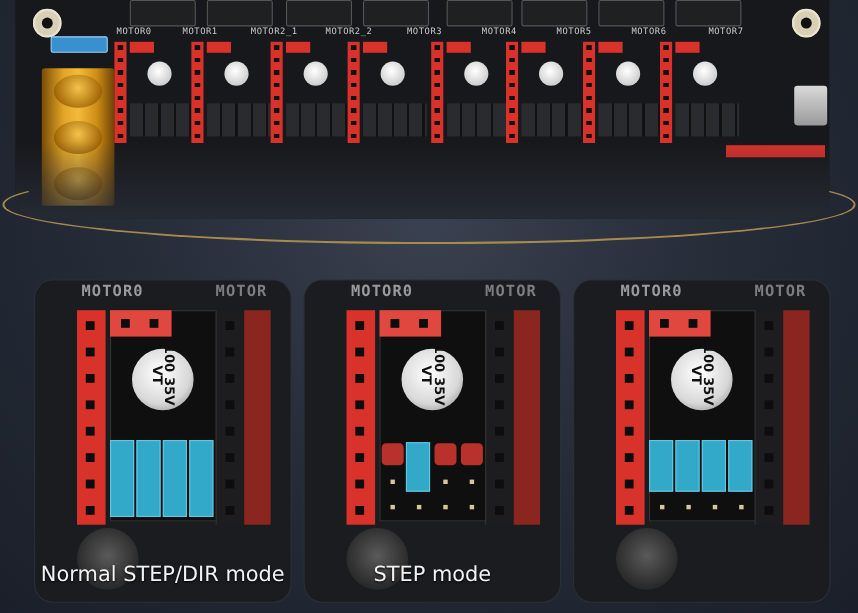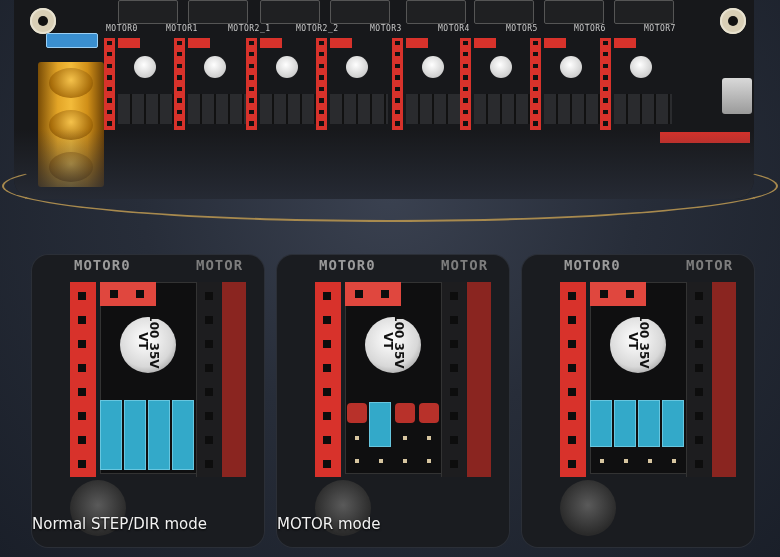--- a/index.html
+++ b/index.html
@@ -32,21 +32,21 @@
   .p-redtop{position:absolute;left:68px;top:27px;width:56px;height:24px;background:#e0473e;}
   .p-black{position:absolute;left:68px;top:27px;width:96px;height:190px;background:#0f0f10;border:1px solid #333;}
   .p-cap{position:absolute;left:88px;top:62px;width:56px;height:56px;border-radius:50%;background:radial-gradient(circle at 45% 40%,#ffffff,#d8d8d8 60%,#7a7a7a);}
   .p-cap span{position:absolute;left:0;right:0;top:13px;text-align:center;font-weight:bold;font-size:12px;line-height:11px;color:#111;transform:rotate(90deg);font-family:"DejaVu Sans",sans-serif;}
   .p-blackcol{position:absolute;left:164px;top:27px;width:24px;height:195px;background:#1d1d1f;border-left:1px solid #333;}
   .p-redcol2{position:absolute;left:190px;top:27px;width:24px;height:195px;background:#8a2520;}
   .jump{position:absolute;width:22px;background:#33a9c9;border:1px solid #67c6df;box-sizing:border-box;}
   .rjump{position:absolute;width:20px;height:20px;background:#b8312a;border-radius:4px;}
   .pinhead{position:absolute;width:4px;height:4px;background:#d7c6a0;}
   .p-cap2{position:absolute;left:38px;top:225px;width:56px;height:56px;border-radius:50%;background:radial-gradient(circle at 50% 45%,#5a5a5a,#2a2a2a 70%);}
-  .caption{position:absolute;left:0;right:0;bottom:14px;color:#f2f2f2;font-size:15px;font-family:"DejaVu Sans",sans-serif;text-shadow:0 1px 2px #000;}
+  .caption{position:absolute;left:0;right:0;bottom:14px;text-align:center;color:#f2f2f2;font-size:19px;font-family:"DejaVu Sans",sans-serif;text-shadow:0 1px 2px #000;}
 </style>
 </head>
 <body>
 
 <div class="bg"></div>
 
 <div class="board">
   <div class="mount-hole" style="left:16px;top:14px;"></div>
   <div class="mount-hole" style="left:706px;top:14px;"></div>
   <div class="fuse"></div>
@@ -191,21 +191,21 @@
   <div class="rjump" style="left:118px;top:148px;"></div>
   <div class="rjump" style="left:142px;top:148px;"></div>
   <div class="pinhead" style="left:78px;top:181px;"></div>
     <div class="pinhead" style="left:126px;top:181px;"></div>
     <div class="pinhead" style="left:150px;top:181px;"></div>
   <div class="pinhead" style="left:78px;top:204px;"></div>
     <div class="pinhead" style="left:102px;top:204px;"></div>
     <div class="pinhead" style="left:126px;top:204px;"></div>
     <div class="pinhead" style="left:150px;top:204px;"></div>
   <div class="p-cap2"></div>
-  <div class="caption">MOTOR mode</div>
+  <div class="caption">STEP mode</div>
 </div>
 
 <div class="panel" style="left:522px;">
   <div class="mlabel">MOTOR0</div>
   <div class="mlabel2">MOTOR</div>
   <div class="p-redcol">
       <div class="hole" style="left: 8px; top: 10px;"></div>
       <div class="hole" style="left: 8px; top: 34px;"></div>
       <div class="hole" style="left: 8px; top: 58px;"></div>
       <div class="hole" style="left: 8px; top: 82px;"></div>

